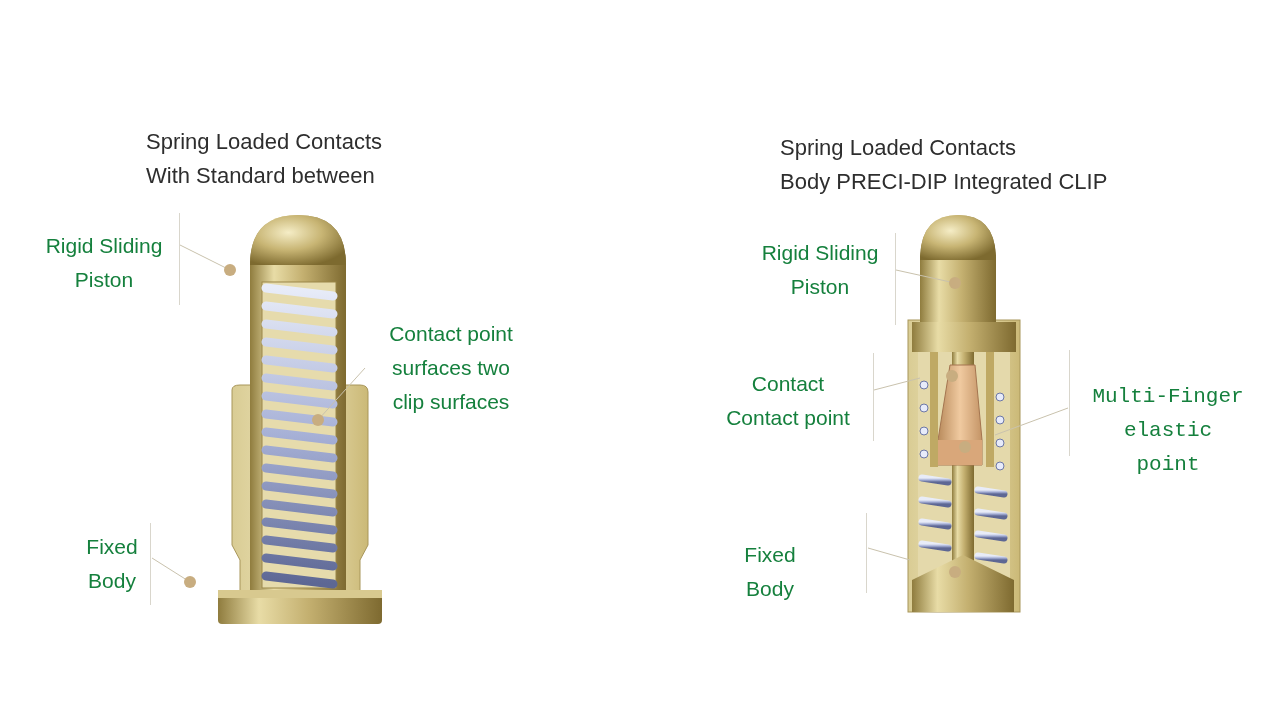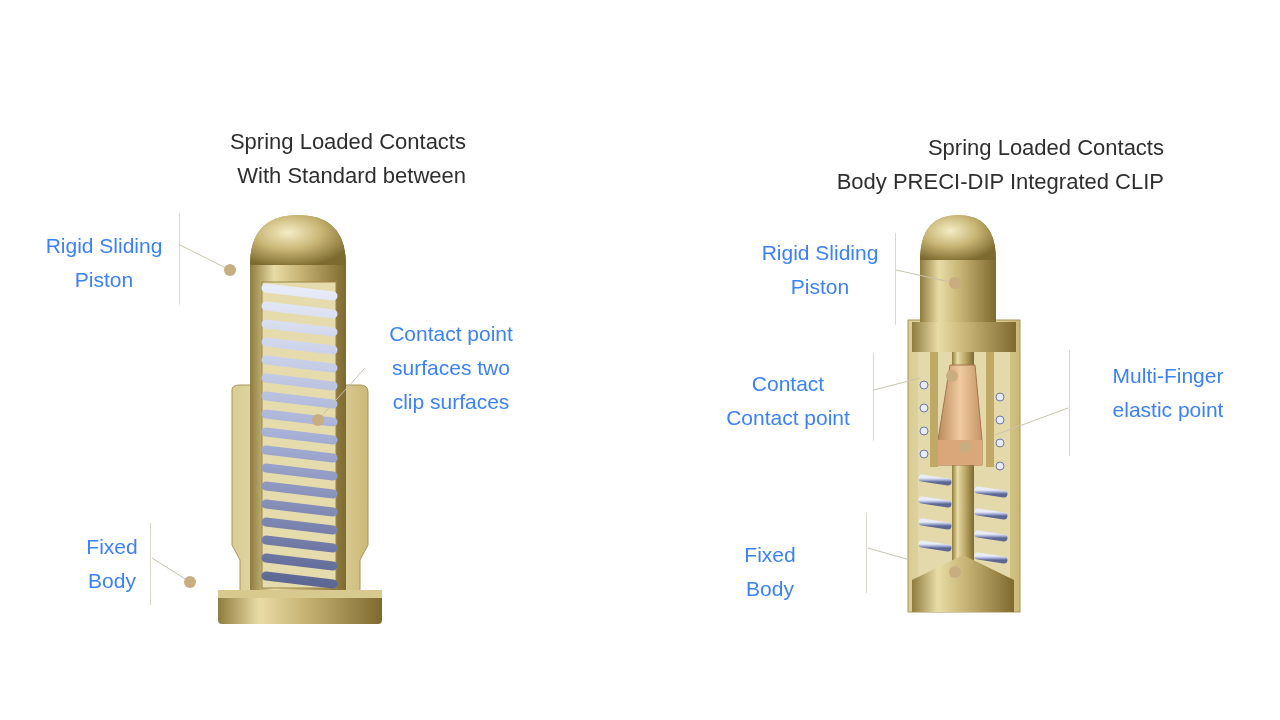--- a/index.html
+++ b/index.html
@@ -1,18 +1,18 @@
 <!DOCTYPE html>
 <html><head>
 <meta charset="utf-8">
 <style>
   html,body{margin:0;padding:0;}
   body{width:1280px;height:720px;background:#ffffff;position:relative;overflow:hidden;font-family:"Liberation Sans",sans-serif;color:#2a2a2a;}
-  .title{position:absolute;text-align:right;font-size:22px;line-height:34px;color:#2e2e2e;}
-  .label{position:absolute;text-align:center;font-size:21px;line-height:34px;color:#3b82f6;}
+  .title{position:absolute;text-align:left;font-size:22px;line-height:34px;color:#2e2e2e;}
+  .label{position:absolute;text-align:center;font-size:21px;line-height:34px;color:#15803d;}
   .vline{position:absolute;width:1px;background:#d9d6cc;}
   svg{position:absolute;left:0;top:0;}
 </style>
 </head>
 <body>
 
 <svg width="1280" height="720" viewBox="0 0 1280 720">
   <defs>
     <linearGradient id="goldH" x1="0" x2="1" y1="0" y2="0">
       <stop offset="0" stop-color="#8f7c3e"></stop>
@@ -150,20 +150,20 @@
   <div>Body PRECI-DIP Integrated CLIP</div>
 </div>
 <div class="label" style="left:740px;top:236px;width:160px;">
   <div>Rigid Sliding</div>
   <div>Piston</div>
 </div>
 <div class="label" style="left:706px;top:367px;width:164px;">
   <div>Contact</div>
   <div>Contact point</div>
 </div>
-<div class="label" style="left:1088px;top:359px;width:160px;">
+<div class="label" style="left:1088px;top:380px;width:160px;font-family:Liberation Mono, monospace;">
   <div>Multi-Finger</div>
   <div>elastic point</div>
 </div>
 <div class="label" style="left:728px;top:538px;width:84px;">
   <div>Fixed</div>
   <div>Body</div>
 </div>
 
 </body></html>

